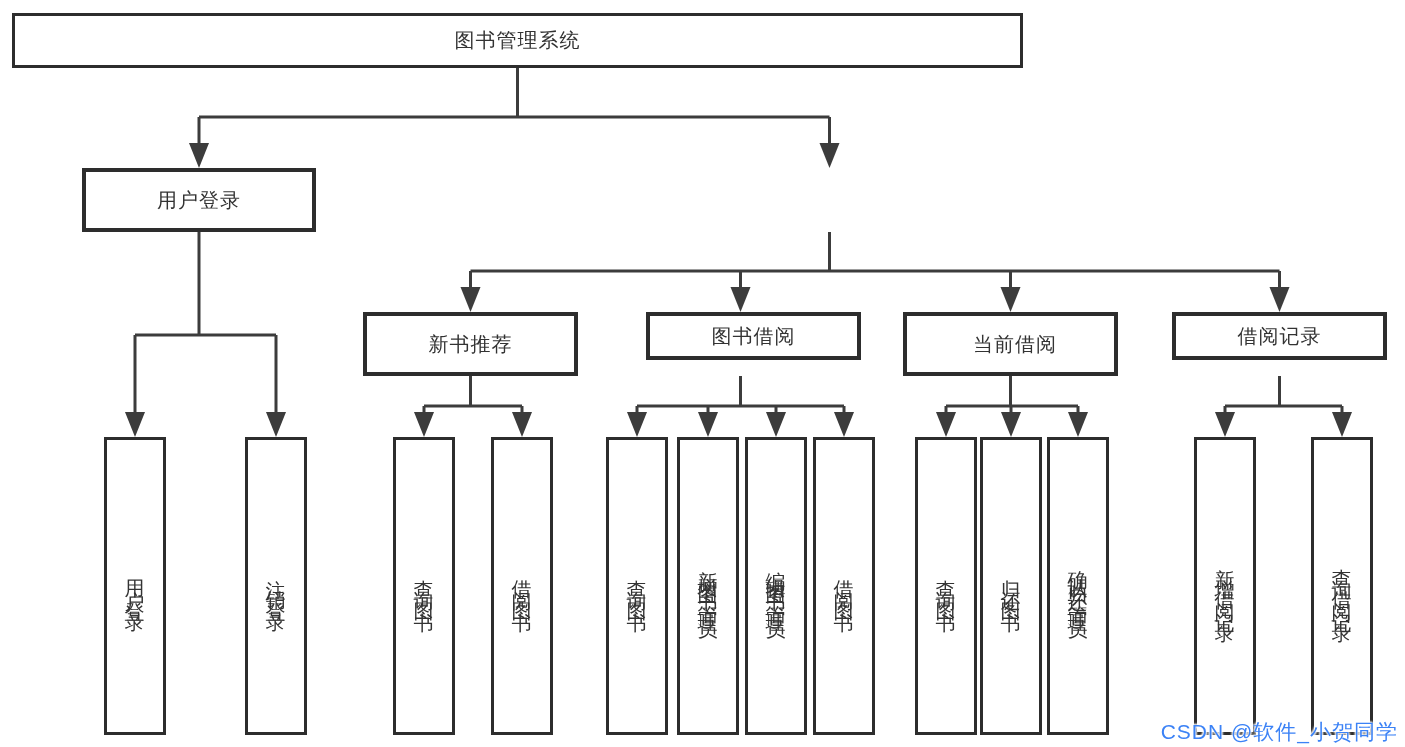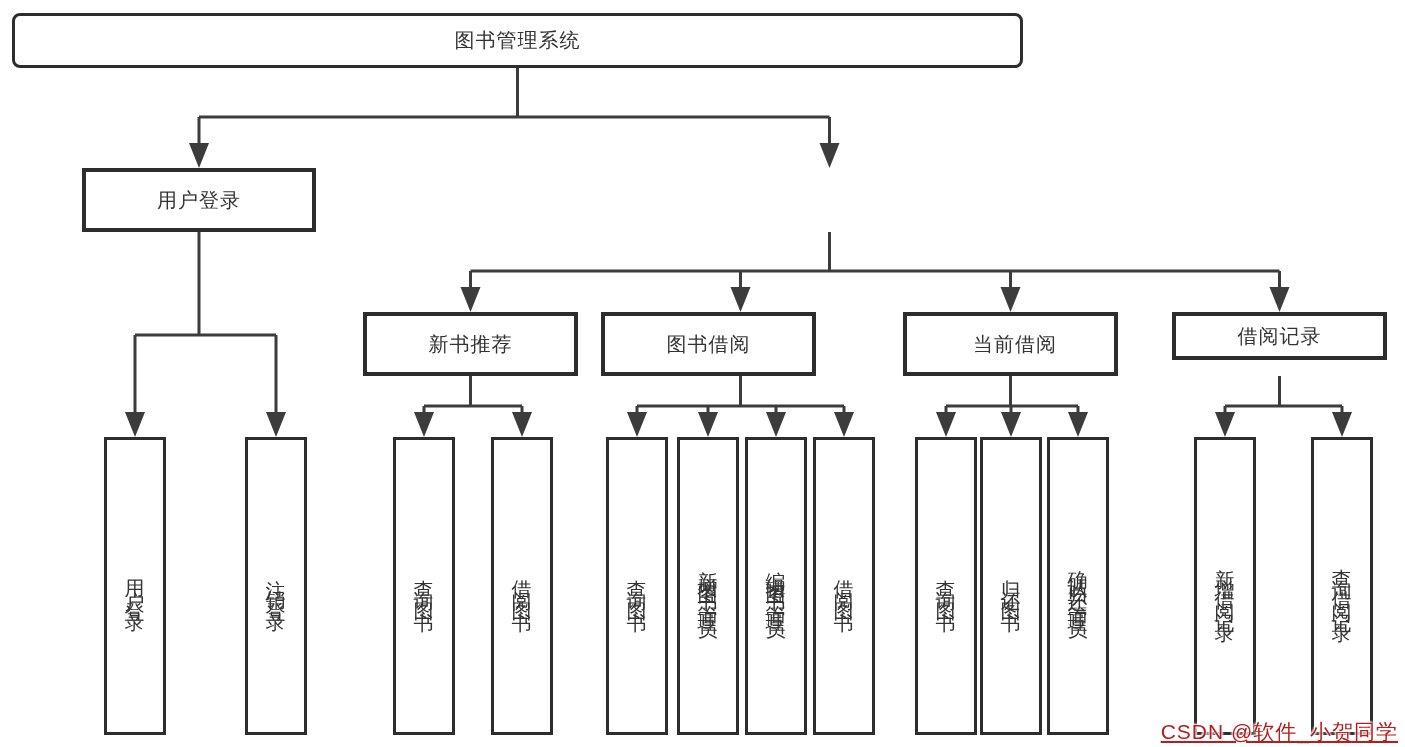--- a/index.html
+++ b/index.html
@@ -14,24 +14,23 @@
   .box.mid{border-width:4px;}
   .h-label{font-size:20px;letter-spacing:1px;white-space:nowrap;}
   .leaf{top:437px;width:62px;height:298px;}
   .v-label{
     writing-mode:vertical-rl;text-orientation:mixed;
     font-size:20px;line-height:1;letter-spacing:11px;
   }
   .leaf.long .v-label{font-size:20px;letter-spacing:7px;}
   svg.connectors{position:absolute;left:0;top:0;pointer-events:none;}
   .watermark{
-    position:absolute;right:7px;bottom:1px;font-size:21px;color:#b91c1c;
+    position:absolute;right:7px;bottom:1px;font-size:21px;color:#3b82f6;
     letter-spacing:1px;white-space:nowrap;z-index:5;
     text-shadow:0 0 2px #fff,0 0 3px #fff,1px 1px 2px #fff,-1px -1px 2px #fff;
-    text-decoration:underline;
   }
 </style>
 </head>
 <body>
 
 <div class="canvas">
 
   <svg class="connectors" width="1405" height="747" viewBox="0 0 1405 747">
       <g>
         <path d="M 517.5 68 V 117 M 199 117 H 829.5 M 199 117 V 149 M 829.5 117 V 149 " fill="none" stroke="#3c3c3c" stroke-width="3"></path>
@@ -68,32 +67,32 @@
         <path d="M 1001 412 L 1021 412 L 1011 437 Z" fill="#3c3c3c"></path>
         <path d="M 1068 412 L 1088 412 L 1078 437 Z" fill="#3c3c3c"></path>
       </g>
       <g>
         <path d="M 1279.5 376 V 406 M 1225 406 H 1342 M 1225 406 V 418 M 1342 406 V 418 " fill="none" stroke="#3c3c3c" stroke-width="3"></path>
         <path d="M 1215 412 L 1235 412 L 1225 437 Z" fill="#3c3c3c"></path>
         <path d="M 1332 412 L 1352 412 L 1342 437 Z" fill="#3c3c3c"></path>
       </g>
     </svg>
 
-  <div class="box" style="left:12px;top:13px;width:1011px;height:55px;border-radius:8px;">
+  <div class="box" style="left:12px;top:13px;width:1011px;height:55px;">
     <span class="h-label">图书管理系统</span>
   </div>
 
   <div class="box mid" style="left:82px;top:168px;width:234px;height:64px;">
     <span class="h-label">用户登录</span>
   </div>
 
   <div class="box mid" style="left:363px;top:312px;width:215px;height:64px;">
     <span class="h-label">新书推荐</span>
   </div>
-  <div class="box mid" style="left:601px;top:312px;width:215px;height:64px;">
+  <div class="box mid" style="left:646px;top:312px;width:215px;height:48px;">
     <span class="h-label">图书借阅</span>
   </div>
   <div class="box mid" style="left:903px;top:312px;width:215px;height:64px;padding-left:9px;">
     <span class="h-label">当前借阅</span>
   </div>
   <div class="box mid" style="left:1172px;top:312px;width:215px;height:48px;">
     <span class="h-label">借阅记录</span>
   </div>
 
   <div class="box leaf" style="left:104px;">

